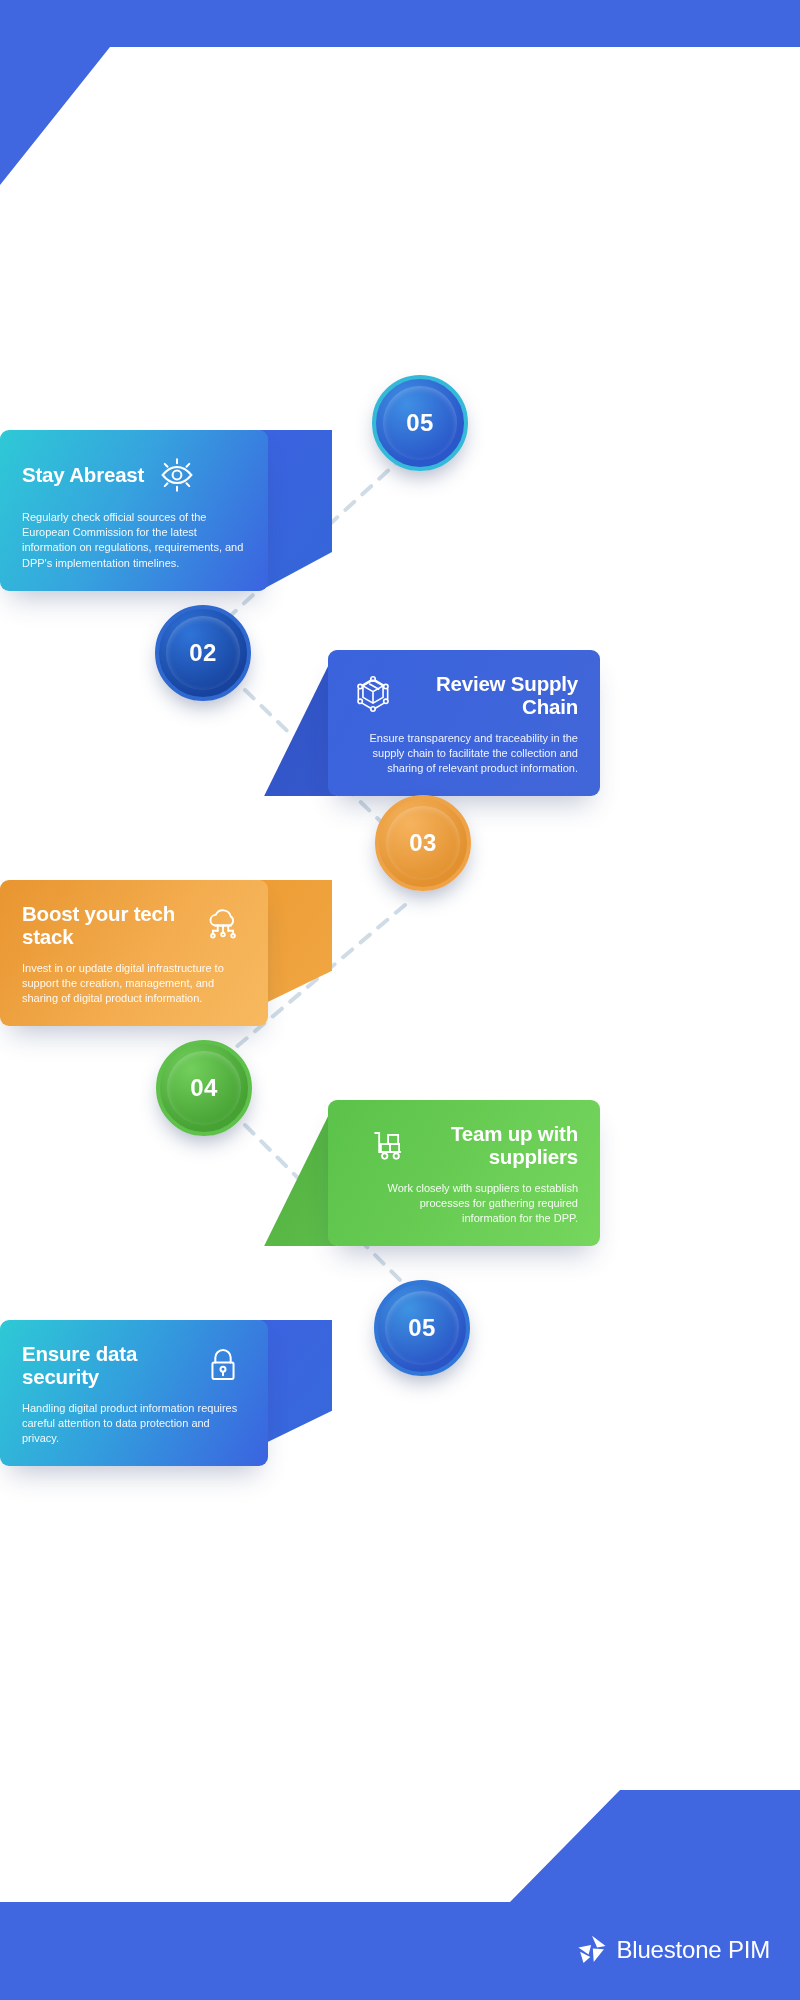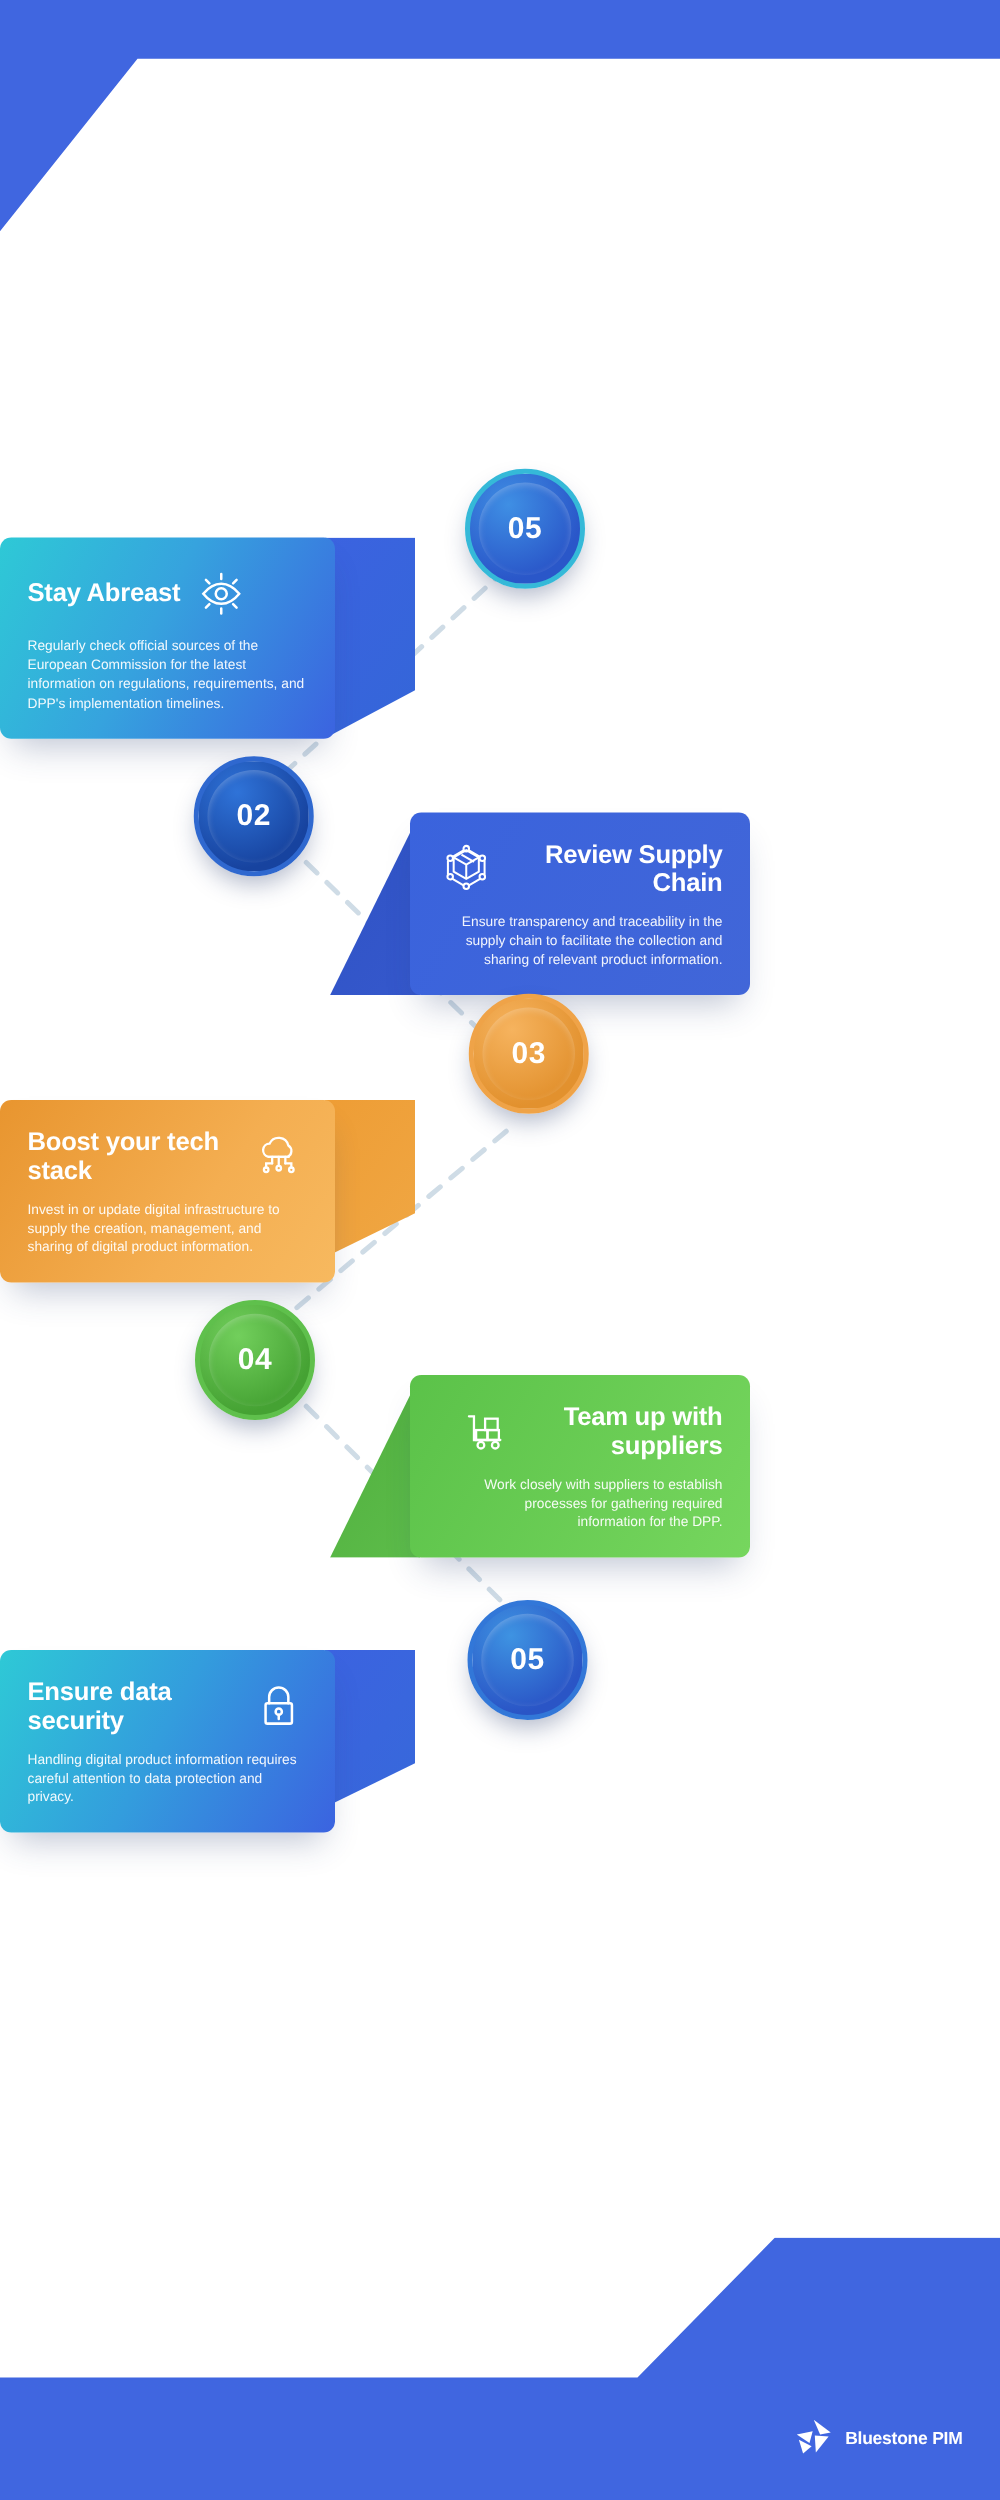--- a/index.html
+++ b/index.html
@@ -92,21 +92,21 @@
   }
   .badge span { position:relative; z-index:2; }
 
   
   .footer-logo {
     position:absolute; right:30px; bottom:34px; z-index:8;
     display:flex; align-items:center; gap:8px;
     color:#ffffff;
   }
   .footer-logo .logo-mark { width:34px; height:32px; }
-  .footer-logo .logo-text { font-size:14px; font-weight:bold; letter-spacing:-0.2px; }
+  .footer-logo .logo-text { font-size:24px; font-weight:normal; letter-spacing:-0.2px; }
 </style>
 </head>
 <body>
 
 <div id="page">
 
   <div class="corner-tl"></div>
   <div class="corner-br"></div>
 
 
@@ -179,21 +179,21 @@
             <path d="M15.5 24.5a5.6 5.6 0 0 1 .9-11.1 8.3 8.3 0 0 1 15.6 1.6 5.4 5.4 0 0 1-.6 9.5z"></path>
             <path d="M15.5 24.5h17"></path>
             <path d="M18.5 24.5v5.5M24 24.5v7.5M29.5 24.5v5.5"></path>
             <path d="M18.5 30h-5v3.5M29.5 30h5v3.5"></path>
             <circle cx="13.5" cy="35.3" r="1.9"></circle>
               <circle cx="24" cy="34" r="1.9"></circle>
               <circle cx="34.5" cy="35.3" r="1.9"></circle>
           </svg>
         </div>
       </div>
-      <div class="card-body">Invest in or update digital infrastructure to supply the creation, management, and sharing of digital product information.</div>
+      <div class="card-body">Invest in or update digital infrastructure to support the creation, management, and sharing of digital product information.</div>
     </div>
     <div class="badge" style="left:375px; top:-85px; background:radial-gradient(circle at 35% 28%, #f6b35e, #e2912e 72%); border:4px solid #efa348;">
       <span>03</span>
     </div>
   </div>
 
   <div class="step" style="left:0; top:1100px; width:800px;">
     <div class="card right" style="margin-left:328px; width:272px; background:linear-gradient(120deg,#5bc249 0%,#76d65e 100%);padding-left:39px;">
       <div class="ribbon" style="left:-64px; background:linear-gradient(130deg,#4fad3d,#5dbd4a);
                   clip-path:polygon(0 100%,100% 0,100% 100%,0 100%);"></div>

